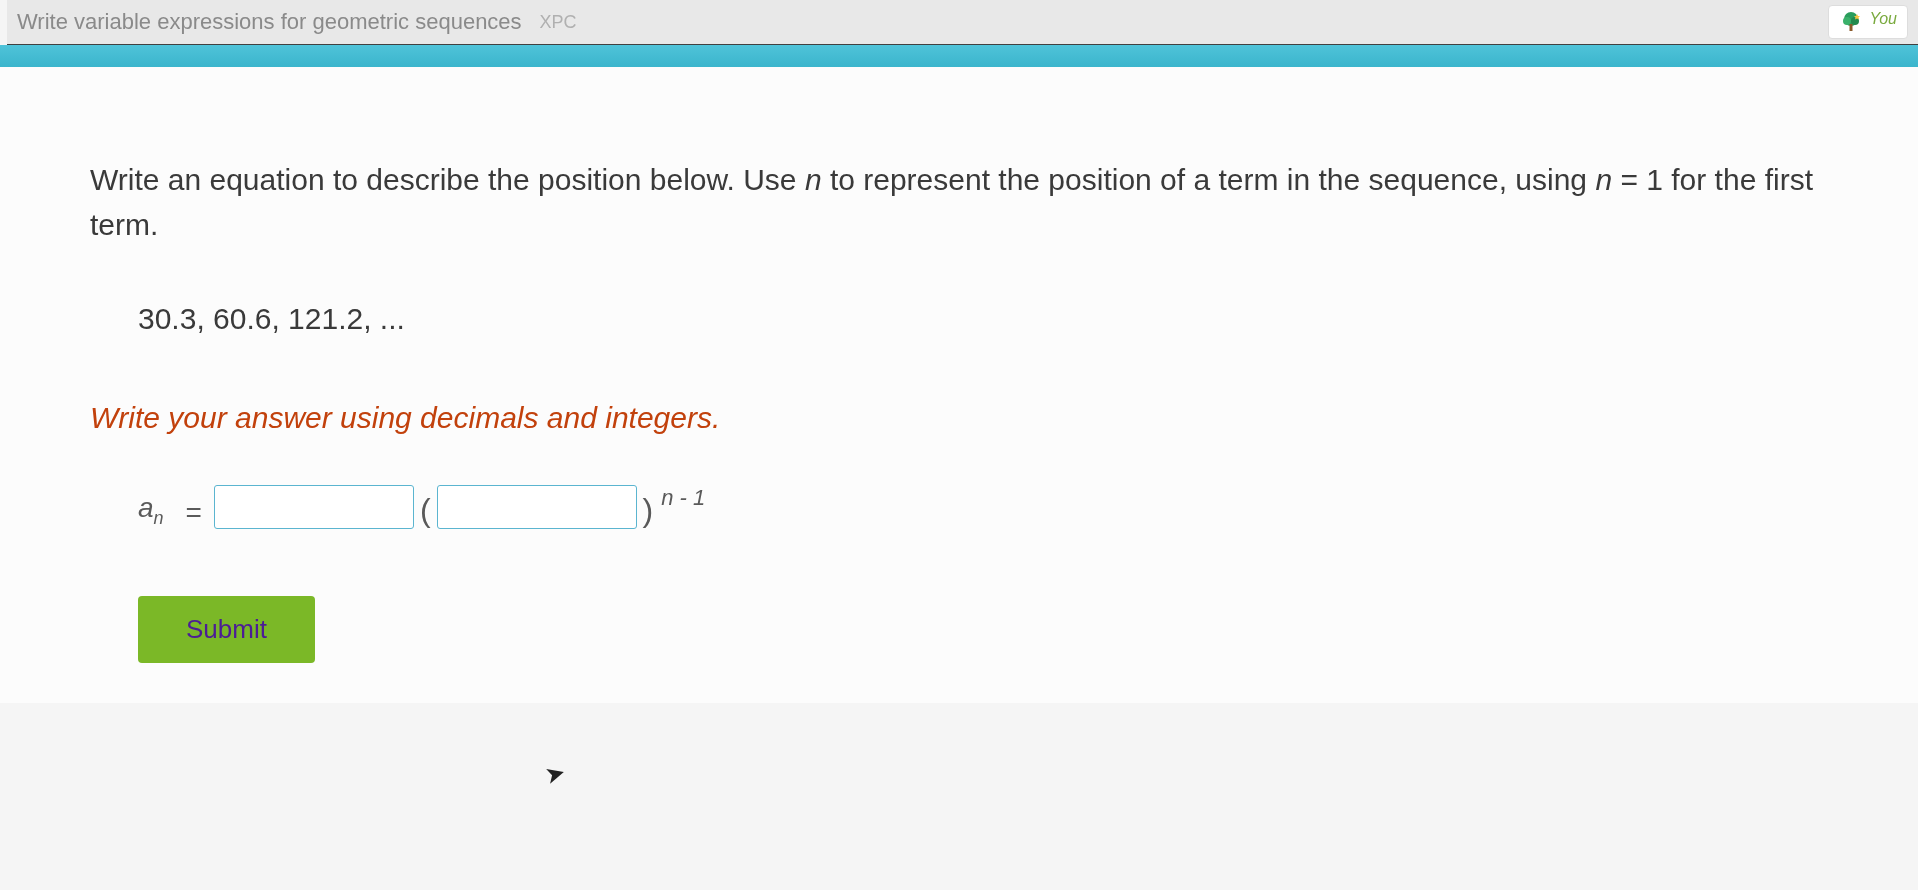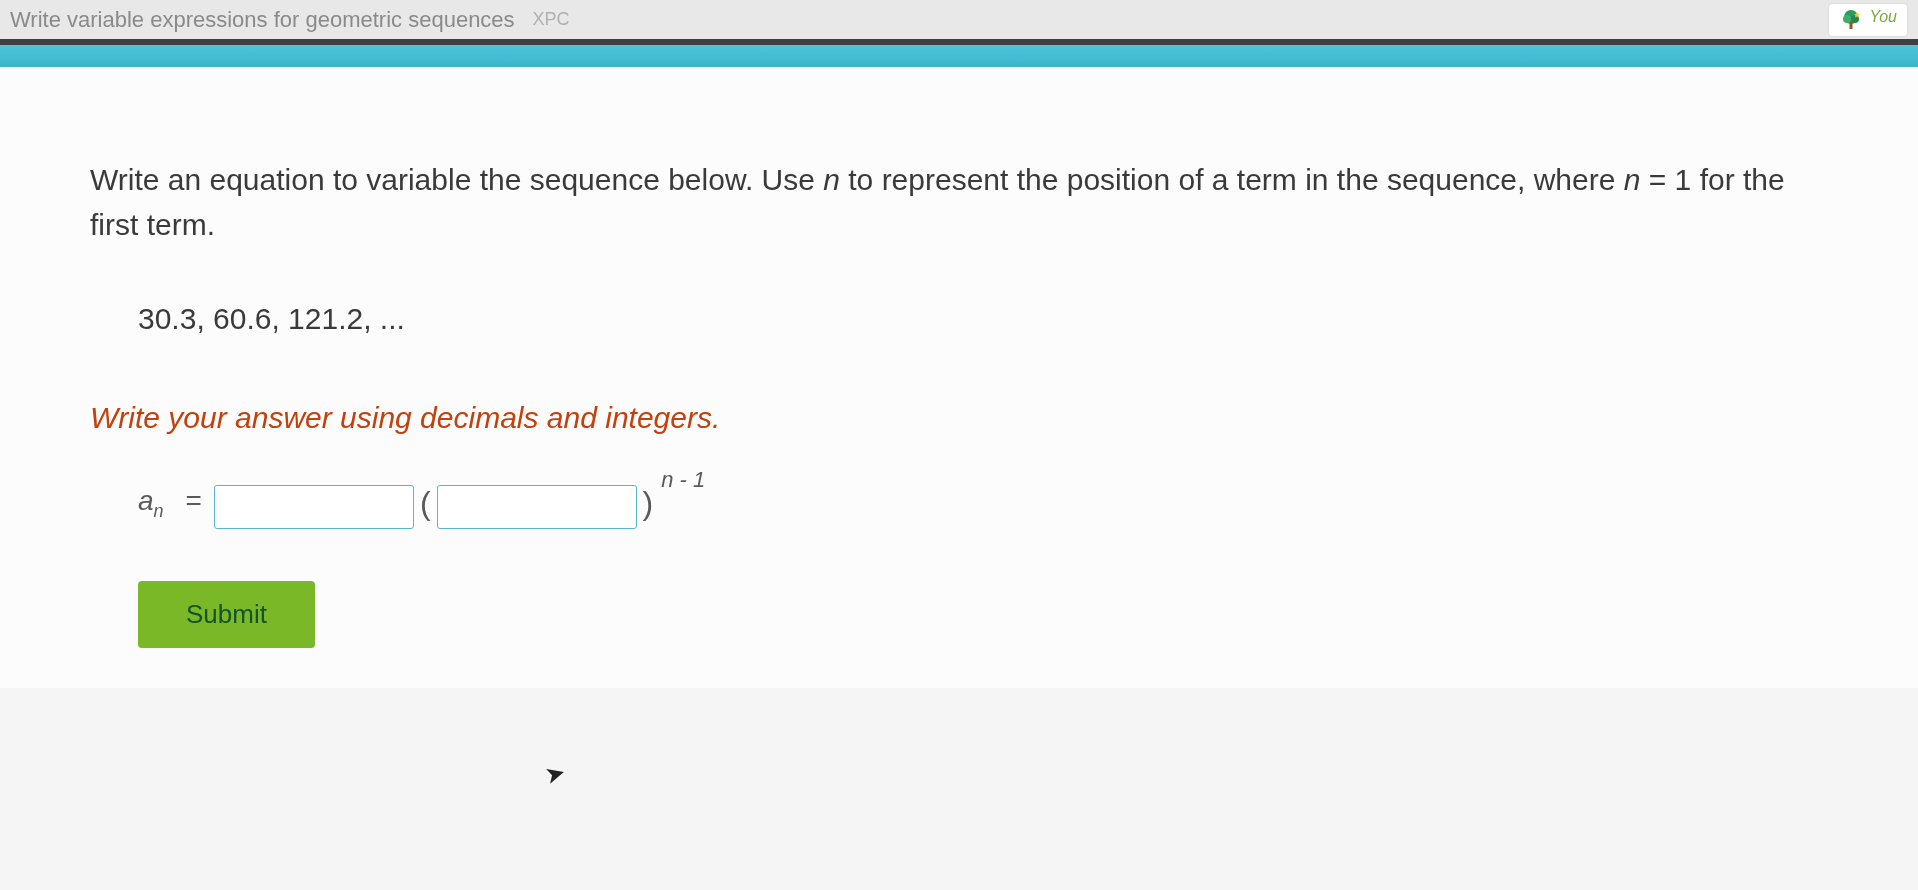--- a/index.html
+++ b/index.html
@@ -14,21 +14,22 @@
       height: 890px;
       overflow: hidden;
     }
     .titlebar {
       background: #e8e8e8;
       height: 45px;
       display: flex;
       align-items: center;
       justify-content: space-between;
       padding: 0 10px;
-      border-bottom: 6px solid #404040;
+      border-bottom: 1px solid #404040;
+      margin-left: 7px;
     }
     .titlebar-left {
       display: flex;
       align-items: center;
       gap: 10px;
     }
     .title-text {
       color: #8a8a8a;
       font-size: 22px;
       font-weight: 500;
@@ -80,23 +81,23 @@
       margin-bottom: 65px;
     }
     .instruction {
       color: #c2410c;
       font-size: 30px;
       font-style: italic;
       margin-bottom: 50px;
     }
     .equation-row {
       display: flex;
-      align-items: flex-start;
+      align-items: flex-end;
       margin-left: 48px;
-      margin-bottom: 52px;
+      margin-bottom: 67px;
       gap: 4px;
     }
     .an-label {
       color: #5a5a5a;
       font-size: 28px;
       font-style: italic;
       margin-right: 10px;
     }
     .an-sub {
       font-size: 18px;
@@ -126,21 +127,21 @@
     .exponent {
       color: #5a5a5a;
       font-size: 22px;
       font-style: italic;
       position: relative;
       top: -18px;
       margin-left: 2px;
     }
     .submit-btn {
       background: #7bb827;
-      color: #14532d;
+      color: #4c1d95;
       border: none;
       font-size: 26px;
       padding: 18px 48px;
       border-radius: 4px;
       cursor: pointer;
       margin-left: 48px;
       font-family: inherit;
     }
     .cursor-arrow {
       position: absolute;
@@ -168,21 +169,21 @@
       <polygon points="18,4 19,6 21,6 19.5,7.5 20,9.5 18,8.5 16,9.5 16.5,7.5 15,6 17,6" fill="#f5c542"></polygon>
     </svg>
     <span class="you-text">You</span>
   </div>
 </div>
 
 <div class="blue-bar"></div>
 
 <div class="content">
   <p class="question-text">
-    <span>Write an equation to variable the sequence below. Use </span><span class="italic-n">n</span><span> to represent the position of a term in the sequence, where </span><span class="italic-n">n</span><span> = 1 for the first term.</span>
+    <span>Write an equation to describe the position below. Use </span><span class="italic-n">n</span><span> to represent the position of a term in the sequence, using </span><span class="italic-n">n</span><span> = 1 for the first term.</span>
   </p>
 
   <p class="sequence">30.3, 60.6, 121.2, ...</p>
 
   <p class="instruction">Write your answer using decimals and integers.</p>
 
   <div class="equation-row">
     <span class="an-label">
       <span>a</span><span class="an-sub">n</span>
     </span>

